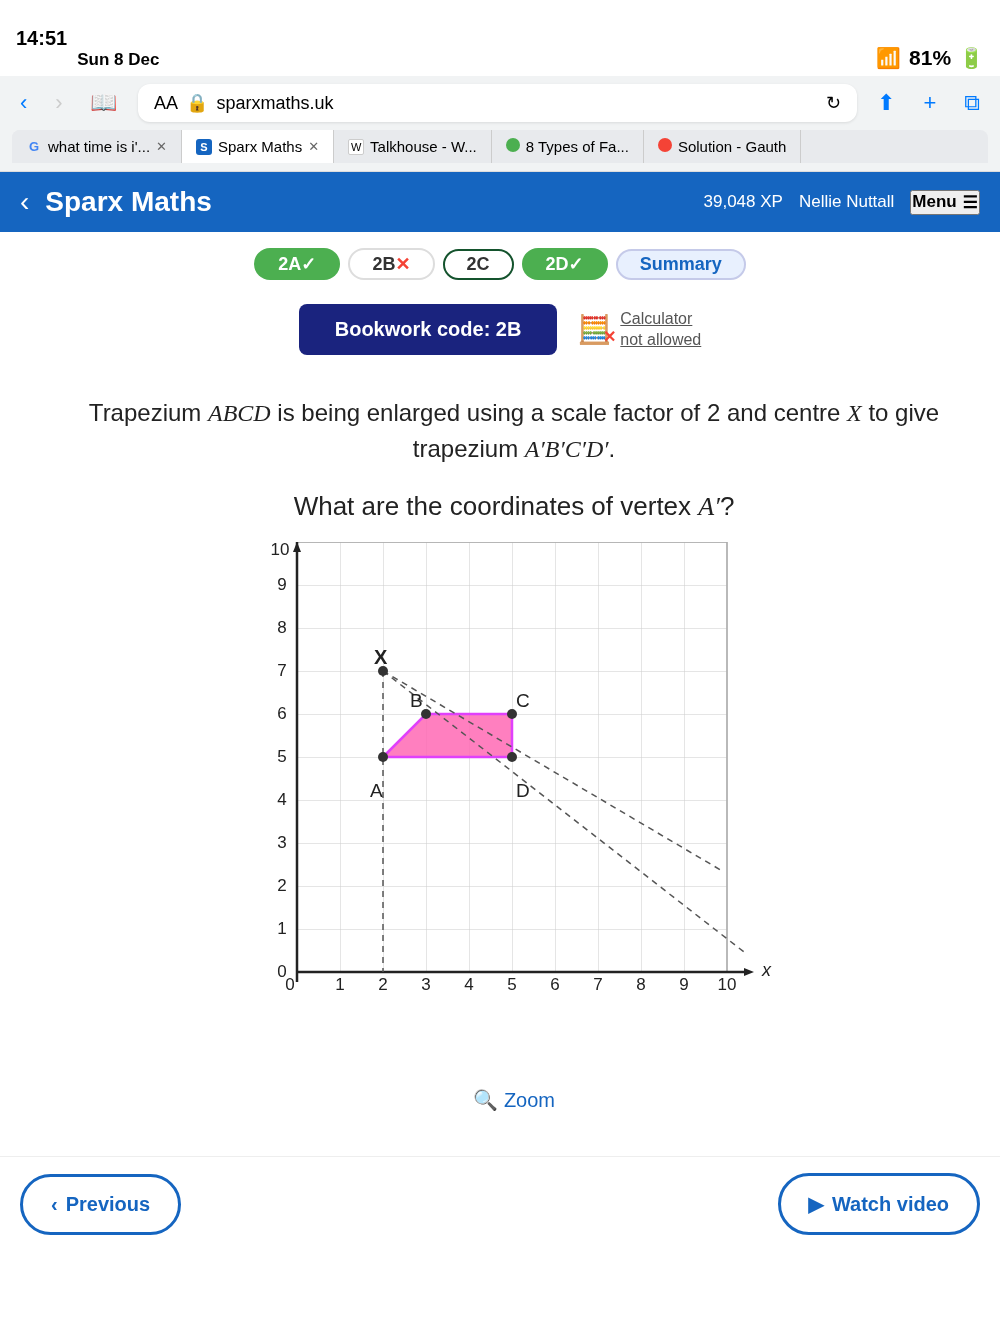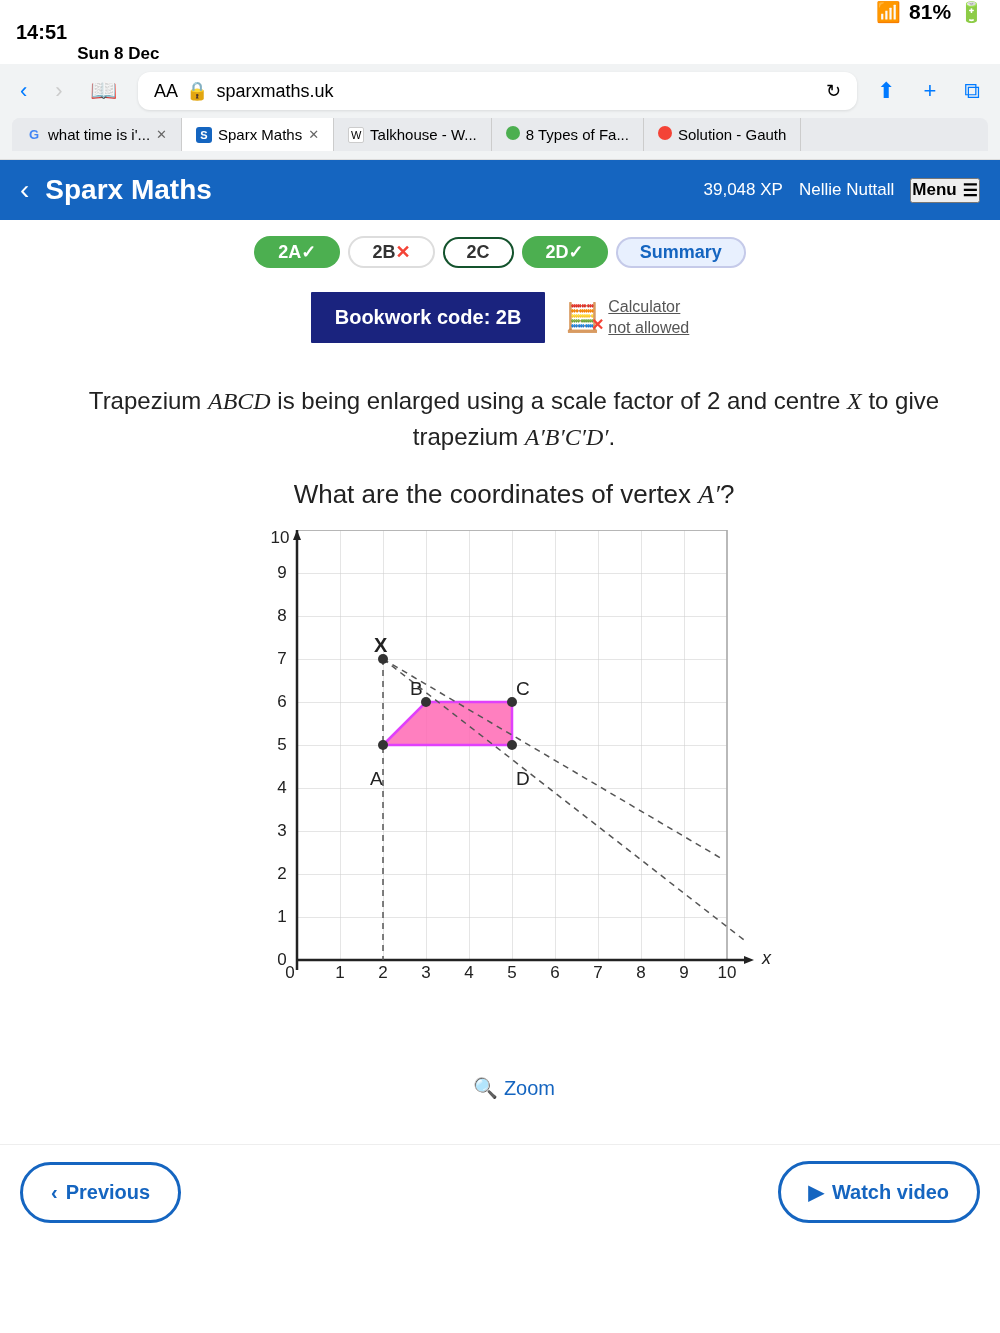--- a/index.html
+++ b/index.html
@@ -1,22 +1,22 @@
 <!DOCTYPE html>
 <html><head>
   <meta charset="utf-8">
   <meta name="viewport" content="width=1000">
   <style>
     * { box-sizing: border-box; margin: 0; padding: 0; }
     body { font-family: -apple-system, BlinkMacSystemFont, 'Helvetica Neue', Arial, sans-serif; background: #fff; width: 1000px; }
 
     
     .status-bar {
-      display: flex; align-items: flex-start; justify-content: space-between;
-      padding: 0 16px; background: #fff; font-size: 22px; font-weight: 600;
+      display: flex; align-items: flex-end; justify-content: space-between;
+      padding: 6px 16px; background: #fff; font-size: 22px; font-weight: 600;
     }
     .status-right { display: flex; align-items: center; gap: 8px; font-size: 20px; }
 
     
     .browser-chrome {
       background: #f1f3f4; padding: 8px 12px;
       border-bottom: 1px solid #ddd;
     }
     .browser-nav { display: flex; align-items: center; gap: 12px; margin-bottom: 8px; }
     .nav-btn { font-size: 22px; color: #007AFF; background: none; border: none; cursor: pointer; padding: 4px 8px; }
@@ -74,22 +74,22 @@
     .task-tab.white { background: #fff; color: #333; border: 2px solid #14532d; }
     .task-tab.summary { background: #e8f0fe; color: #1565C0; border: 2px solid #c5cae9; font-weight: 700; }
     .check-mark { color: #fff; font-weight: 700; }
 
     
     .bookwork-section {
       display: flex; align-items: center; justify-content: center; gap: 20px;
       padding: 8px 20px 20px;
     }
     .bookwork-code {
-      background: #1a237e; color: #fff; padding: 14px 24px;
-      border-radius: 1px; font-size: 20px; font-weight: 600;
+      background: #1a237e; color: #fff; padding: 14px 36px;
+      border-radius: 8px; font-size: 20px; font-weight: 600;
     }
     .calculator-info {
       display: flex; align-items: center; gap: 8px; font-size: 16px; color: #555;
     }
 
     
     .question-area { padding: 20px 40px; text-align: center; margin-left: 28px; }
     .question-text { font-size: 24px; line-height: 1.5; color: #222; margin-bottom: 24px; }
     .question-sub { font-size: 26px; color: #222; margin-bottom: 20px; font-weight: 400; }
 

